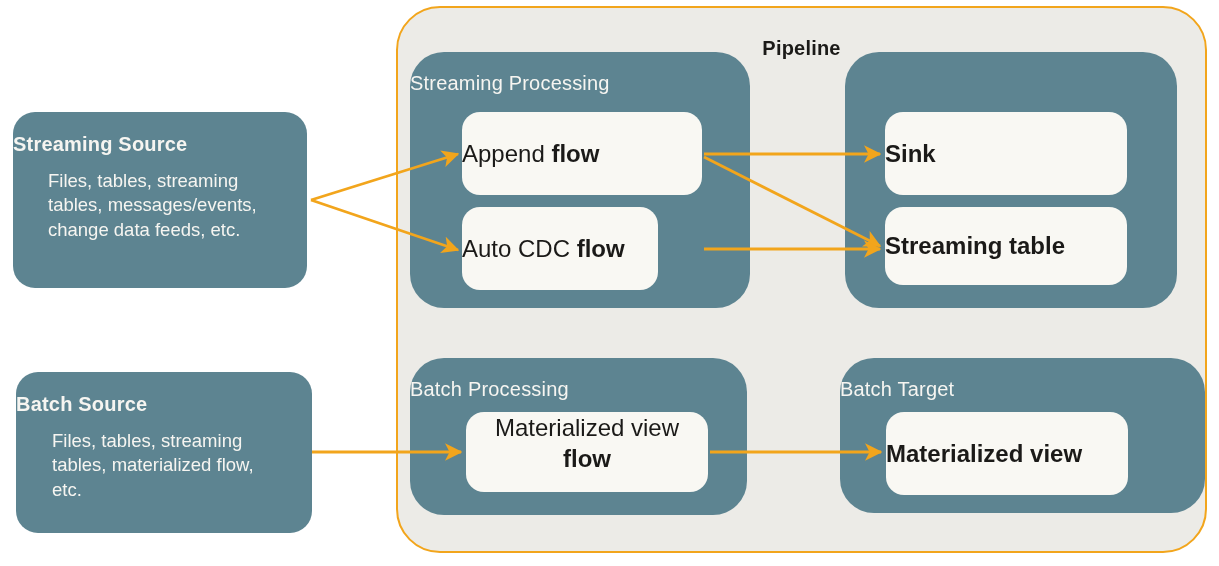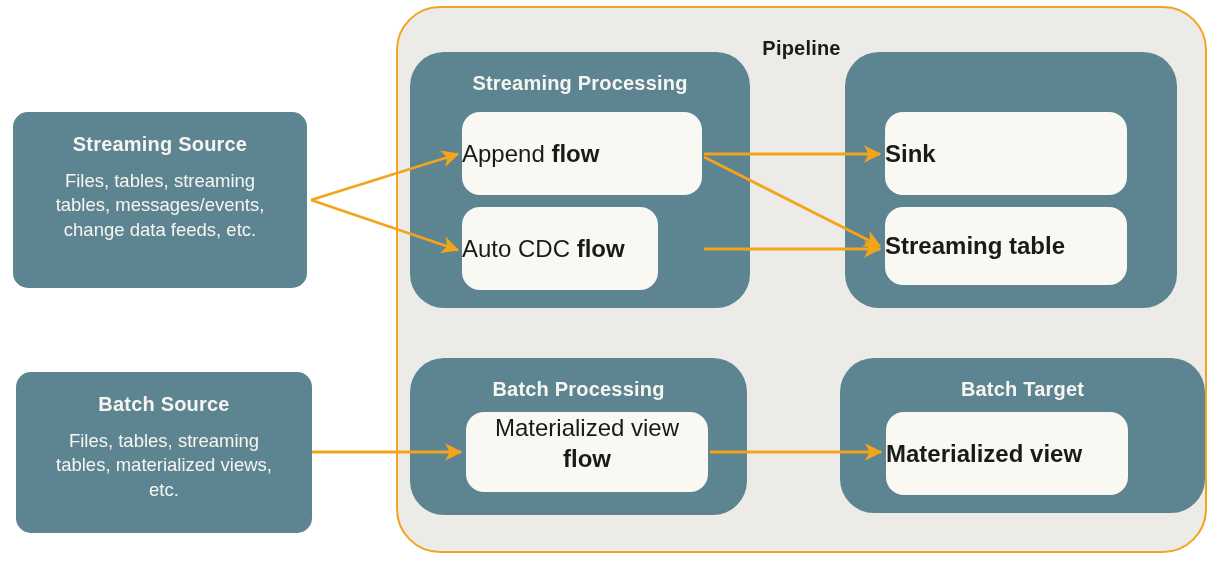--- a/index.html
+++ b/index.html
@@ -39,22 +39,22 @@
   }
   
   .group{
     position:absolute;
     background:var(--teal);
     border-radius:34px;
   }
   .group-title{
     position:absolute;
     left:0;top:20px;width:100%;
-    text-align:center;
-    font-size:20px;font-weight:700;
+    text-align:left;
+    font-size:20px;font-weight:400;
     color:var(--light-text);
     letter-spacing:.2px;
   }
   .g-streaming-processing{left:410px;top:52px;width:340px;height:256px;}
   .g-streaming-target{left:845px;top:52px;width:332px;height:256px;}
   .g-batch-processing{left:410px;top:358px;width:337px;height:157px;padding-left:32px;}
   .g-batch-target{left:840px;top:358px;width:365px;height:155px;}
   
   .node{
     position:absolute;
@@ -70,23 +70,22 @@
   .n-append{left:52px;top:60px;width:240px;height:83px;}
   .n-autocdc{left:52px;top:155px;width:196px;height:83px;}
   .n-sink{left:40px;top:60px;width:242px;height:83px;}
   .n-stable{left:40px;top:155px;width:242px;height:78px;}
   .n-mvflow{left:56px;top:54px;width:242px;height:80px;flex-direction:column;}
   .n-mv{left:46px;top:54px;width:242px;height:83px;}
   
   .source{
     position:absolute;
     background:var(--teal);
-    border-radius:15px;
+    border-radius:22px;
     color:var(--light-text);
-    text-align:center;
   }
   .s-streaming{left:13px;top:112px;width:294px;height:176px;}
   .s-batch{left:16px;top:372px;width:296px;height:161px;}
   .source-title{
     margin-top:21px;
     font-size:20px;font-weight:700;
     letter-spacing:.2px;
   }
   .source-body{
     margin:13px auto 0;
@@ -106,21 +105,21 @@
 
 <div class="canvas">
 
   <div class="source s-streaming">
     <div class="source-title">Streaming Source</div>
     <div class="source-body">Files, tables, streaming tables, messages/events, change data feeds, etc.</div>
   </div>
 
   <div class="source s-batch">
     <div class="source-title">Batch Source</div>
-    <div class="source-body">Files, tables, streaming tables, materialized views, etc.</div>
+    <div class="source-body">Files, tables, streaming tables, materialized flow, etc.</div>
   </div>
 
   <div class="pipeline">
     <div class="pipeline-title">Pipeline</div>
   </div>
 
   <div class="group g-streaming-processing">
     <div class="group-title">Streaming Processing</div>
     <div class="node n-append">
       <span><span>Append </span><b>flow</b></span>

